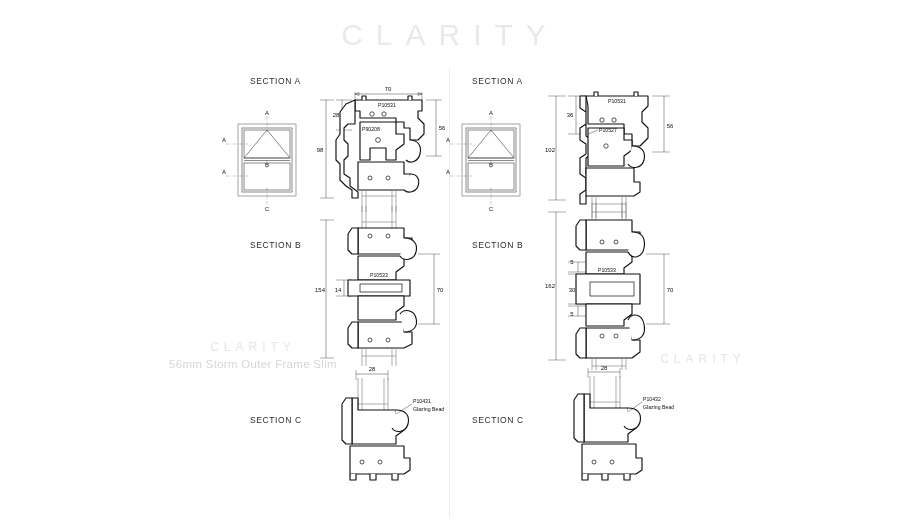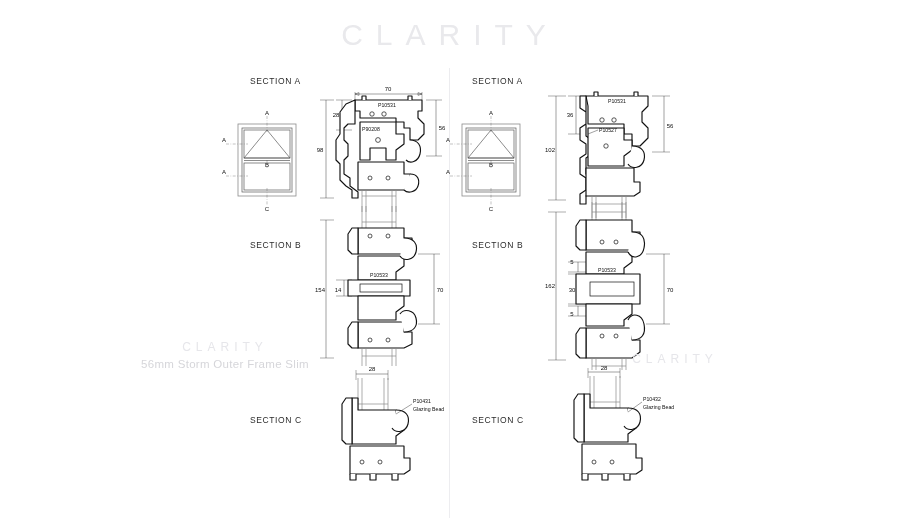--- a/index.html
+++ b/index.html
@@ -16,21 +16,21 @@
     font-size:30px;letter-spacing:13px;color:#e9e9ec;font-weight:400;
   }
 
   
   .panel-divider{
     position:absolute;left:449px;top:68px;width:1px;height:450px;
     background:#ececef;
   }
 
   
-  .panel{position:absolute;top:0;width:450px;height:384px;}
+  .panel{position:absolute;top:0;width:450px;height:384px;padding-left:28px;}
   .panel.left{left:0;}
   .panel.right{left:450px;}
 
   
   .section-label{
     position:absolute;font-size:8.5px;color:#2b2b2b;letter-spacing:.6px;
     white-space:nowrap;
   }
 
   

